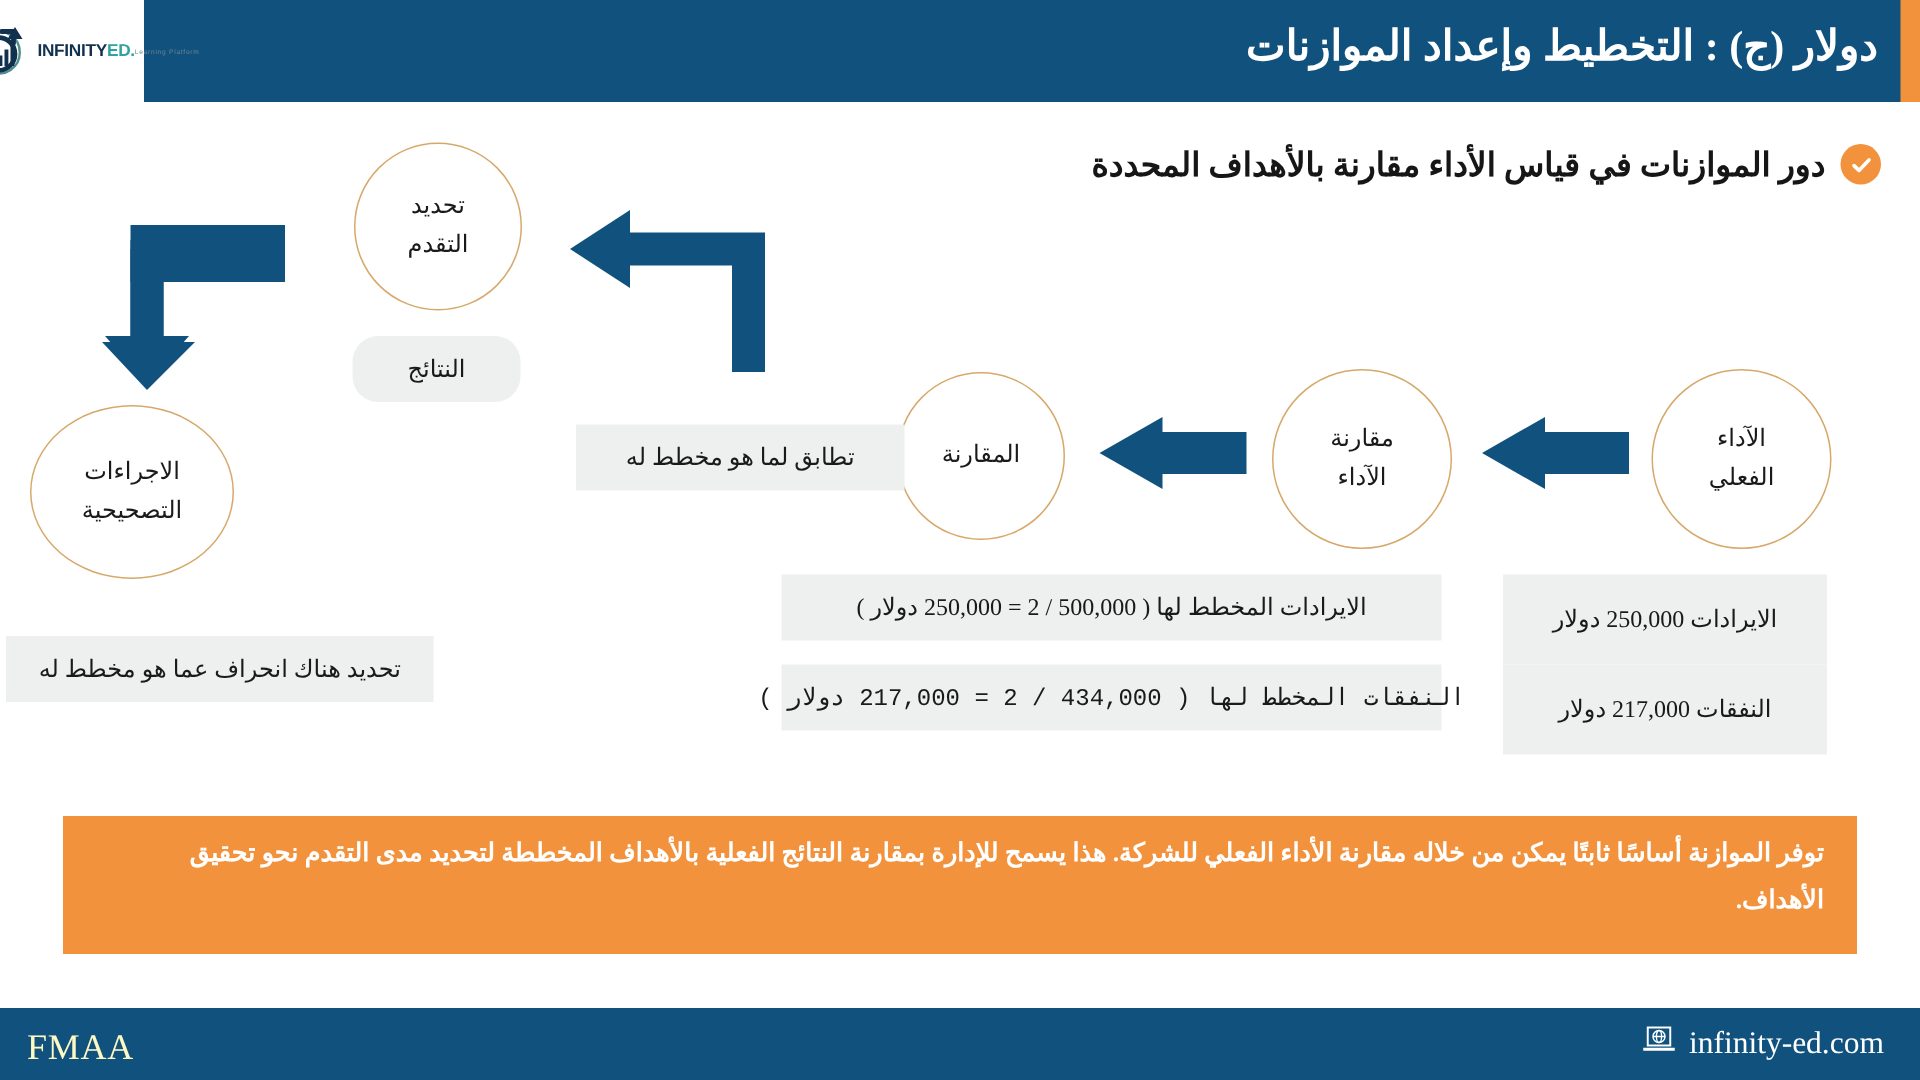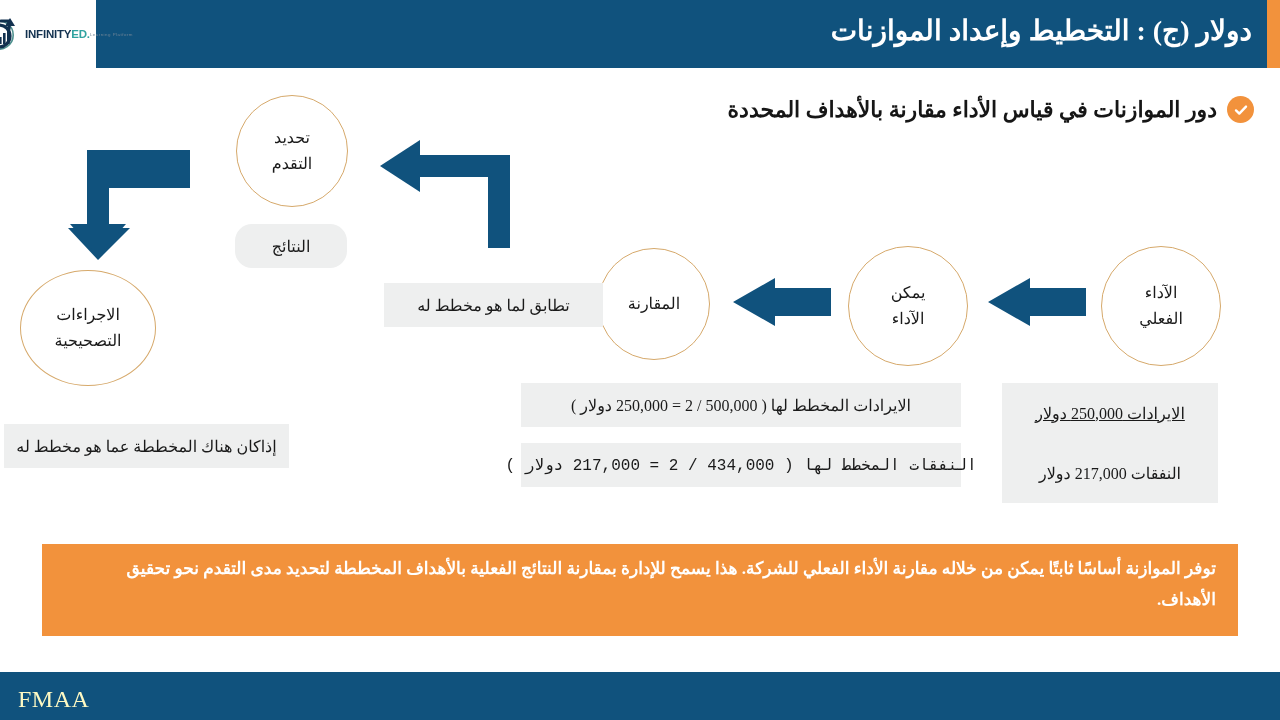--- a/index.html
+++ b/index.html
@@ -238,21 +238,21 @@
 <svg class="arrow-svg" style="left:988px; top:278px;" width="98" height="48" viewBox="0 0 98 48">
   <path d="M98 10 L98 38 L42 38 L42 48 L0 24 L42 0 L42 10 Z" fill="#10527d"></path>
 </svg>
 
 <div class="circle" style="left:1101px; top:246px; width:118px; height:118px;">
   <span>الآداء</span>
   <span>الفعلي</span>
 </div>
 
 <div class="circle" style="left:848px; top:246px; width:118px; height:118px;">
-  <span>يمكن</span>
+  <span>مقارنة</span>
   <span>الآداء</span>
 </div>
 
 <div class="circle" style="left:598px; top:248px; width:110px; height:110px;">
   <span>المقارنة</span>
 </div>
 
 <div class="circle" style="left:236px; top:95px; width:110px; height:110px;">
   <span>تحديد</span>
   <span>التقدم</span>
@@ -260,27 +260,39 @@
 
 <div class="circle" style="left:20px; top:270px; width:134px; height:114px;align-items:center;">
   <span>الاجراءات</span>
   <span>التصحيحية</span>
 </div>
 
 <div class="gray-box" style="left:235px; top:224px; width:112px; height:44px;border-radius:17px;">النتائج</div>
 
 <div class="gray-box" style="left:384px; top:283px; width:219px; height:44px;">تطابق لما هو مخطط له</div>
 
-<div class="gray-box" style="left:4px; top:424px; width:285px; height:44px;">إذاكان هناك المخططة عما هو مخطط له</div>
-
-<div class="gray-box" style="left:1002px; top:383px; width:216px; height:60px;text-decoration:underline;">الايرادات 250,000 دولار</div>
+<div class="gray-box" style="left:4px; top:424px; width:285px; height:44px;">تحديد هناك انحراف عما هو مخطط له</div>
+
+<div class="gray-box" style="left:1002px; top:383px; width:216px; height:60px;">الايرادات 250,000 دولار</div>
 
 <div class="gray-box" style="left:1002px; top:443px; width:216px; height:60px;">النفقات 217,000 دولار</div>
 
 <div class="gray-box" style="left:521px; top:383px; width:440px; height:44px;">الايرادات المخطط لها ( 500,000 / 2 = 250,000 دولار )</div>
 
 <div class="gray-box" style="left:521px; top:443px; width:440px; height:44px;font-family:Liberation Mono, monospace;">النفقات المخطط لها ( 434,000 / 2 = 217,000 دولار )</div>
 
 <div class="summary">توفر الموازنة أساسًا ثابتًا يمكن من خلاله مقارنة الأداء الفعلي للشركة. هذا يسمح للإدارة بمقارنة النتائج الفعلية بالأهداف المخططة لتحديد مدى التقدم نحو تحقيق الأهداف.</div>
 
 <div class="footer">
   <div class="footer-left">FMAA</div>
+  <div class="footer-right">
+    <span class="footer-icon">
+      <svg width="22" height="18" viewBox="0 0 22 18">
+        <rect x="3.5" y="1" width="15" height="12" fill="none" stroke="#ffffff" stroke-width="1.3"></rect>
+        <circle cx="11" cy="7" r="4" fill="none" stroke="#ffffff" stroke-width="1"></circle>
+        <ellipse cx="11" cy="7" rx="1.7" ry="4" fill="none" stroke="#ffffff" stroke-width="0.9"></ellipse>
+        <line x1="7" y1="7" x2="15" y2="7" stroke="#ffffff" stroke-width="0.9"></line>
+        <rect x="0.5" y="14.5" width="21" height="2" fill="#ffffff"></rect>
+      </svg>
+    </span>
+    <span>infinity-ed.com</span>
+  </div>
 </div>
 
 </body></html>

